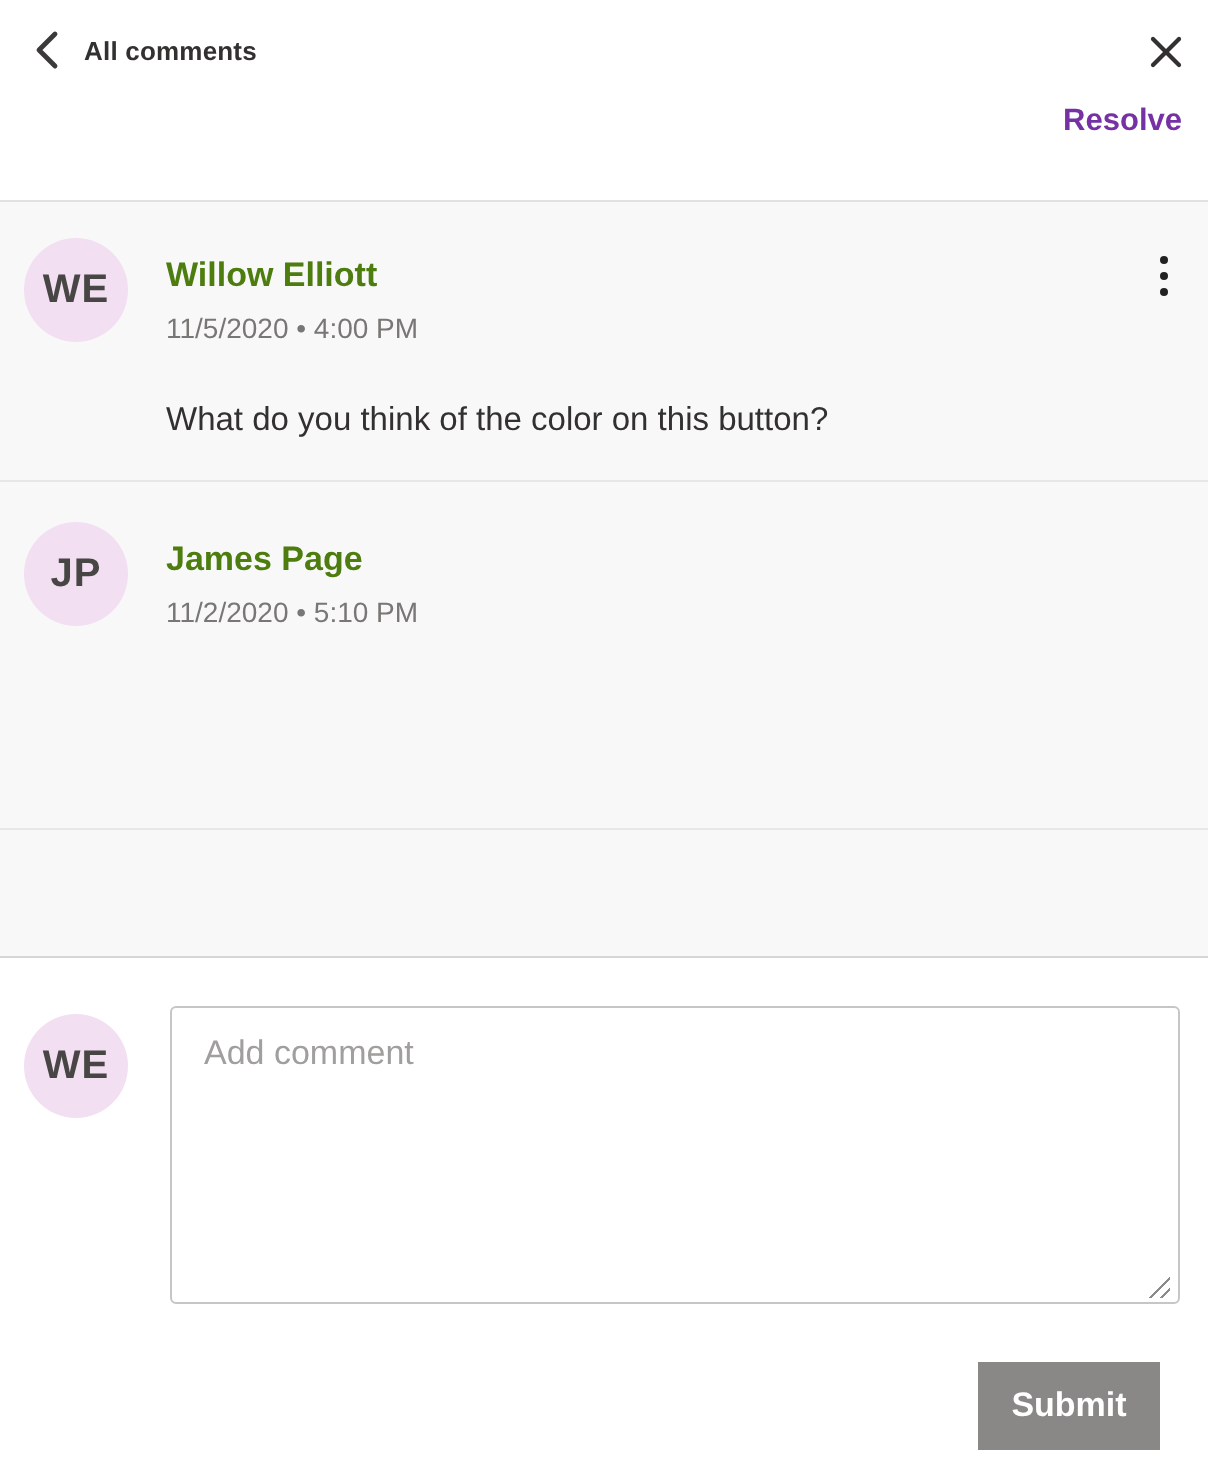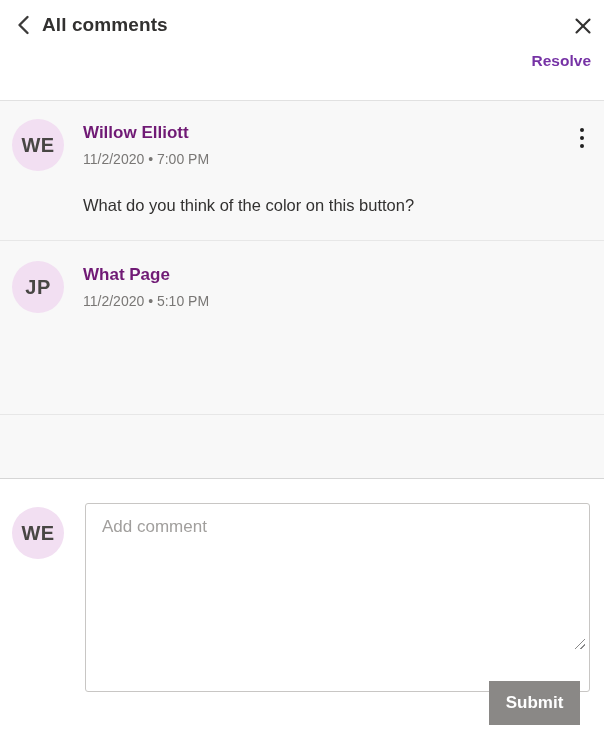--- a/index.html
+++ b/index.html
@@ -4,53 +4,53 @@
 <style>
   * { margin:0; padding:0; box-sizing:border-box; }
   html,body { width:604px; height:735px; background:#fff; overflow:hidden;
     font-family:"Liberation Sans", sans-serif; }
 
   
   .header { position:relative; height:100px; background:#fff; }
   .title-row { display:flex; align-items:center; padding:14px 12px 0 12px; }
   .back-btn { display:flex; align-items:center; justify-content:center;
     width:22px; height:22px; background:none; border:none; cursor:pointer; padding:0; }
-  .title { font-size:19px; font-weight:700; color:#323130; margin-left:8px; letter-spacing:.1px;text-align:right; }
+  .title { font-size:13px; font-weight:700; color:#323130; margin-left:8px; letter-spacing:.1px;text-align:right; }
   .close-btn { position:absolute; top:13px; right:8px; width:26px; height:26px;
     background:none; border:none; cursor:pointer; display:flex; align-items:center; justify-content:center; }
   .resolve { position:absolute; top:52px; right:13px; background:none; border:none;
     font-family:inherit; font-size:15.5px; font-weight:700; color:var(--accent); cursor:pointer; }
 
   
   .comments { height:379px; background:#F8F8F8; border-top:1px solid #E1E1E1;
     border-bottom:1px solid #D6D6D6; }
   .comment { position:relative; display:flex; gap:19px; padding:18px 12px 0 12px; }
   .comment.first { height:139px; }
   .comment.second { height:174px; border-top:1px solid #E7E7E7; padding-top:20px;justify-content:center; }
   .list-spacer { height:65px; border-top:1px solid #E7E7E7; }
 
   .avatar { flex:0 0 auto; width:52px; height:52px; border-radius:50%;
     background:var(--avatar-bg); color:var(--avatar-text);
     display:flex; align-items:center; justify-content:center;
     font-size:20px; font-weight:600; letter-spacing:.5px; }
 
   .c-body { flex:1; min-width:0; }
-  .c-author { font-size:17px; font-weight:700; color:#701a75; line-height:22px; margin-top:3px; }
+  .c-author { font-size:17px; font-weight:700; color:#4d7c0f; line-height:22px; margin-top:8px; }
   .c-time { font-size:14px; color:#797775; margin-top:7px; }
   .c-text { font-size:16.5px; color:#323130; margin-top:21px; line-height:35px; max-width:430px; }
 
   .kebab-btn { position:absolute; top:23px; right:11px; width:22px; height:28px;
     background:none; border:none; cursor:pointer;
     display:flex; flex-direction:column; align-items:center; justify-content:center; gap:4px; }
   .kebab-btn i { width:4px; height:4px; border-radius:50%; background:#212121; display:block; }
 
   
   .composer { position:relative; height:256px; background:#fff; }
   .composer .avatar { position:absolute; left:12px; top:28px; }
-  .comment-input { position:absolute; left:85px; top:24px; width:505px; height:189px;
+  .comment-input { position:absolute; left:85px; top:24px; width:505px; height:149px;
     border:1px solid #C8C6C4; border-radius:3px; padding:13px 16px;
     font-family:inherit; font-size:17px; color:#1d4ed8; resize:none; outline:none; background:#fff; }
   .comment-input::placeholder { color:#A19F9D; opacity:1; }
   .resize-handle { position:absolute; left:574px; top:159px; width:11px; height:11px;
     pointer-events:none;
     background:repeating-linear-gradient(135deg, #8a8a8a 0 1px, transparent 1px 4px);
     clip-path:polygon(100% 0, 100% 100%, 0 100%); }
   .submit-btn { position:absolute; right:24px; top:202px; width:91px; height:44px;
     background:var(--submit-bg); border:none; border-radius:0;
     color:#fff; font-family:inherit; font-size:17px; font-weight:700; cursor:pointer; }
@@ -81,34 +81,34 @@
   </button>
   <button class="resolve">Resolve</button>
 </div>
 
 <div class="comments">
 
   <div class="comment first">
     <div class="avatar">WE</div>
     <div class="c-body">
       <div class="c-author">Willow Elliott</div>
-      <div class="c-time">11/2/2020 • 7:00 PM</div>
+      <div class="c-time">11/5/2020 • 4:00 PM</div>
       <div class="c-text">What do you think of the color on this button?</div>
     </div>
     <button class="kebab-btn">
       <span style="display:contents">
         <i></i><i></i><i></i>
       </span>
     </button>
   </div>
 
   <div class="comment second">
     <div class="avatar">JP</div>
     <div class="c-body">
-      <div class="c-author">What Page</div>
+      <div class="c-author">James Page</div>
       <div class="c-time">11/2/2020 • 5:10 PM</div>
     </div>
   </div>
 
   <div class="list-spacer"></div>
 </div>
 
 <div class="composer">
   <div class="avatar">WE</div>
   <textarea class="comment-input" placeholder="Add comment" style=""></textarea>

